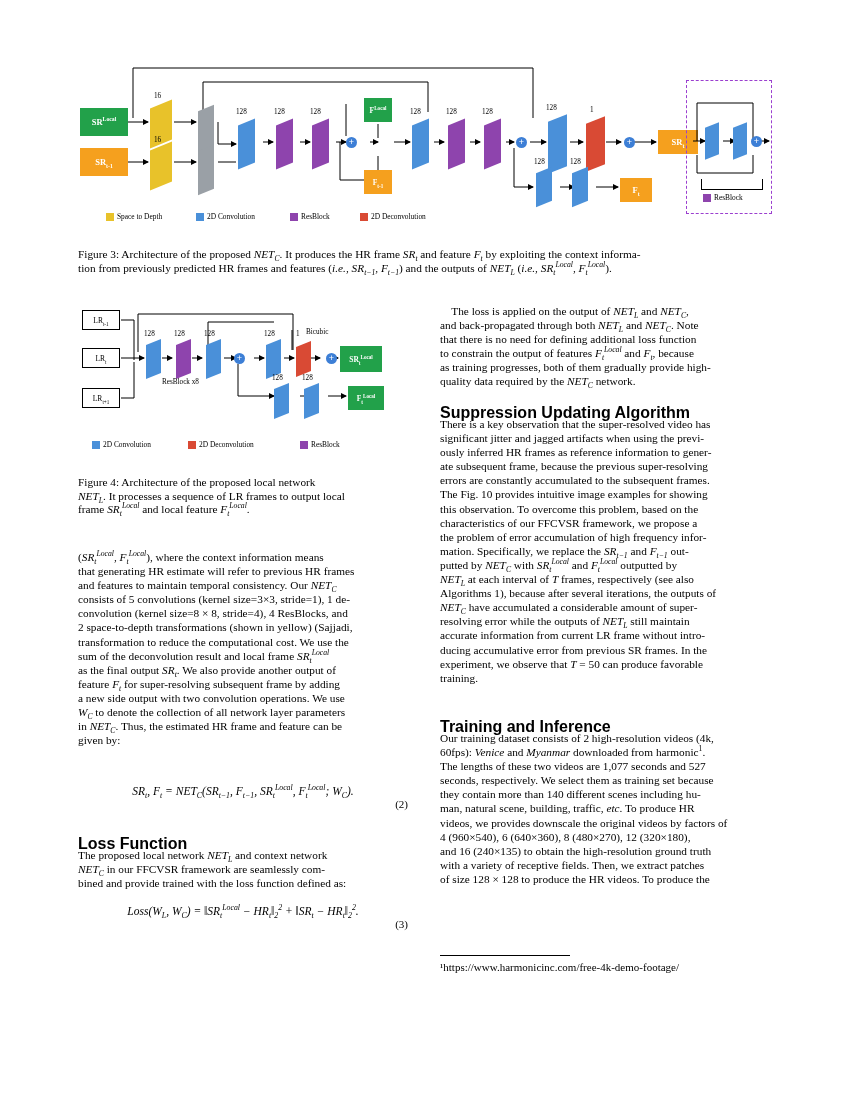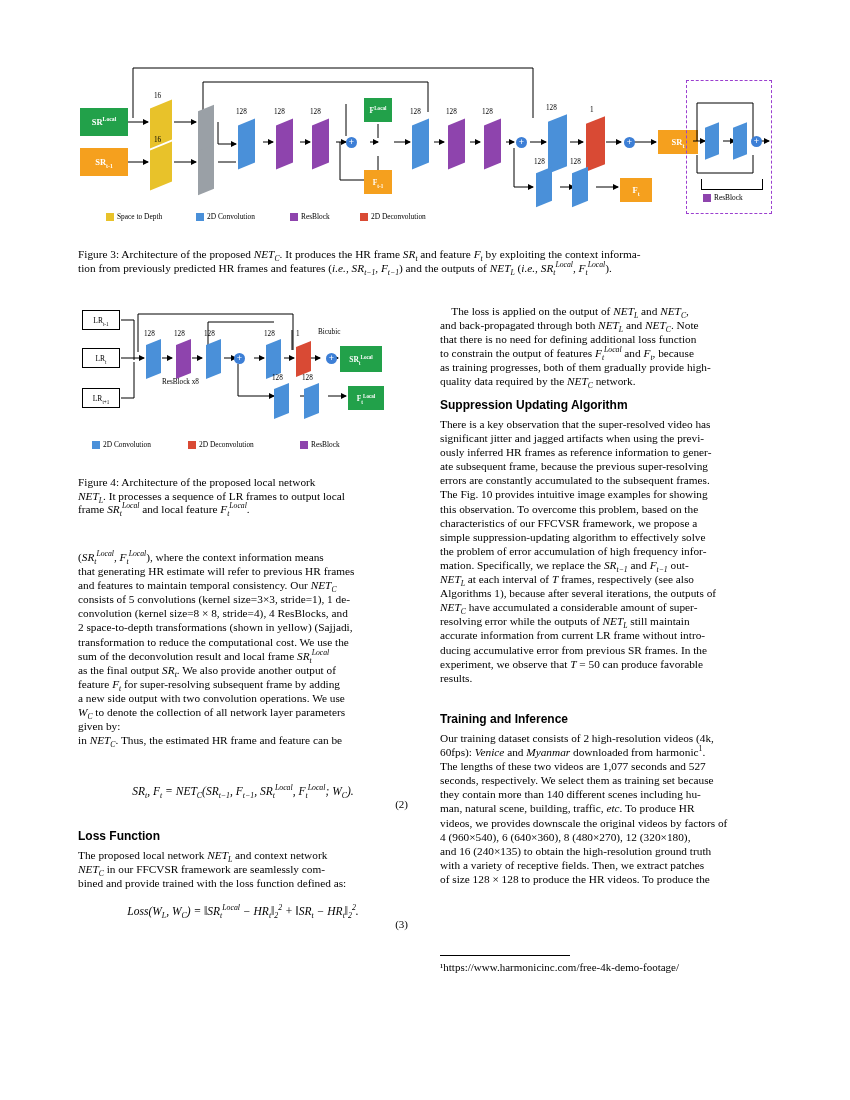--- a/index.html
+++ b/index.html
@@ -8,21 +8,21 @@
     font-family:"Liberation Serif", serif;
     color:#000;
     position:relative;
     overflow:hidden;
   }
   .page{position:absolute;left:0;top:0;width:850px;height:1100px;}
 
   
   .caption{font-size:11.3px;line-height:13.6px;text-align:justify;}
   .body-text{font-size:11.3px;line-height:14.1px;text-align:justify;}
-  .sec-head{font-size:12px;font-weight:bold;font-family:"Liberation Sans",sans-serif;margin:0 0 4px 0;}
+  .sec-head{font-size:16px;font-weight:bold;font-family:"Liberation Sans",sans-serif;margin:6px 0 4px 0;}
   .eq{font-style:italic;font-size:11.5px;text-align:center;}
   sub,sup{font-size:.68em;line-height:0;}
   i{font-style:italic;}
 
   
   .fig3{position:absolute;left:78px;top:52px;width:694px;height:190px;}
 
   .blk{position:absolute;box-sizing:border-box;}
   .lbl{position:absolute;font-size:7.2px;font-family:"Liberation Serif",serif;color:#000;white-space:nowrap;text-align:right;}
 
@@ -251,21 +251,21 @@
     <div class="plus" style="left:156px;top:53px;">+</div>
 
     <div class="blk" style="left:188px;top:42px;width:15px;height:34px;background:#4a90d9;transform:skewY(-22deg);"></div>
     <div class="lbl" style="left:186px;top:30px;">128</div>
 
     <div class="blk" style="left:218px;top:44px;width:15px;height:30px;background:#d94a34;transform:skewY(-22deg);"></div>
     <div class="lbl" style="left:218px;top:30px;">1</div>
 
     <div class="plus" style="left:248px;top:53px;">+</div>
 
-    <div class="lbl" style="left:240px;top:28px;">Bicubic</div>
+    <div class="lbl" style="left:228px;top:28px;">Bicubic</div>
     <div class="lbl" style="left:84px;top:78px;">ResBlock x8</div>
 
     <div class="blk greenbox" style="left:262px;top:46px;width:42px;height:26px;font-size:7.5px;">
       <span>SR<sub>t</sub><sup>Local</sup></span>
     </div>
 
     <div class="blk" style="left:196px;top:86px;width:15px;height:30px;background:#4a90d9;transform:skewY(-22deg);"></div>
     <div class="lbl" style="left:194px;top:74px;">128</div>
     <div class="blk" style="left:226px;top:86px;width:15px;height:30px;background:#4a90d9;transform:skewY(-22deg);"></div>
     <div class="lbl" style="left:224px;top:74px;">128</div>
@@ -300,22 +300,22 @@
     <div>and features to maintain temporal consistency. Our <i>NET<sub>C</sub></i></div>
     <div>consists of 5 convolutions (kernel size=3×3, stride=1), 1 de-</div>
     <div>convolution (kernel size=8 × 8, stride=4), 4 ResBlocks, and</div>
     <div>2 space-to-depth transformations (shown in yellow) (Sajjadi,</div>
     <div>transformation to reduce the computational cost. We use the</div>
     <div>sum of the deconvolution result and local frame <i>SR<sub>t</sub><sup>Local</sup></i></div>
     <div>as the final output <i>SR<sub>t</sub></i>. We also provide another output of</div>
     <div>feature <i>F<sub>t</sub></i> for super-resolving subsequent frame by adding</div>
     <div>a new side output with two convolution operations. We use</div>
     <div><i>W<sub>C</sub></i> to denote the collection of all network layer parameters</div>
+    <div>in <i>NET<sub>C</sub></i>. Thus, the estimated HR frame and feature can be</div>
     <div>given by:</div>
-    <div>in <i>NET<sub>C</sub></i>. Thus, the estimated HR frame and feature can be</div>
   </div>
 
   <div style="position:absolute;left:78px;top:785px;width:330px;">
     <div class="eq">
       SR<sub>t</sub>, F<sub>t</sub> = NET<sub>C</sub>(SR<sub>t−1</sub>, F<sub>t−1</sub>, SR<sub>t</sub><sup>Local</sup>, F<sub>t</sub><sup>Local</sup>; W<sub>C</sub>).
     </div>
     <div style="text-align:right;font-size:11px;margin-top:1px;">(2)</div>
   </div>
 
   <div class="sec-head" style="position:absolute;left:78px;top:829px;width:330px;">Loss Function</div>
@@ -346,31 +346,31 @@
 
   <div class="body-text" style="position:absolute;left:440px;top:417px;width:332px;">
     <div>There is a key observation that the super-resolved video has</div>
     <div>significant jitter and jagged artifacts when using the previ-</div>
     <div>ously inferred HR frames as reference information to gener-</div>
     <div>ate subsequent frame, because the previous super-resolving</div>
     <div>errors are constantly accumulated to the subsequent frames.</div>
     <div>The Fig. 10 provides intuitive image examples for showing</div>
     <div>this observation. To overcome this problem, based on the</div>
     <div>characteristics of our FFCVSR framework, we propose a</div>
-    <div>simple suppression-updating algorithm to effectively solve</div>
     <div>the problem of error accumulation of high frequency infor-</div>
     <div>mation. Specifically, we replace the <i>SR<sub>t−1</sub></i> and <i>F<sub>t−1</sub></i> out-</div>
+    <div>putted by <i>NET<sub>C</sub></i> with <i>SR<sub>t</sub><sup>Local</sup></i> and <i>F<sub>t</sub><sup>Local</sup></i> outputted by</div>
     <div><i>NET<sub>L</sub></i> at each interval of <i>T</i> frames, respectively (see also</div>
     <div>Algorithms 1), because after several iterations, the outputs of</div>
     <div><i>NET<sub>C</sub></i> have accumulated a considerable amount of super-</div>
     <div>resolving error while the outputs of <i>NET<sub>L</sub></i> still maintain</div>
     <div>accurate information from current LR frame without intro-</div>
     <div>ducing accumulative error from previous SR frames. In the</div>
     <div>experiment, we observe that <i>T</i> = 50 can produce favorable</div>
-    <div>results.</div>
+    <div>training.</div>
   </div>
 
   <div class="sec-head" style="position:absolute;left:440px;top:712px;width:332px;">Training and Inference</div>
 
   <div class="body-text" style="position:absolute;left:440px;top:731px;width:332px;">
     <div>Our training dataset consists of 2 high-resolution videos (4k,</div>
     <div>60fps): <i>Venice</i> and <i>Myanmar</i> downloaded from harmonic<sup>1</sup>.</div>
     <div>The lengths of these two videos are 1,077 seconds and 527</div>
     <div>seconds, respectively. We select them as training set because</div>
     <div>they contain more than 140 different scenes including hu-</div>

